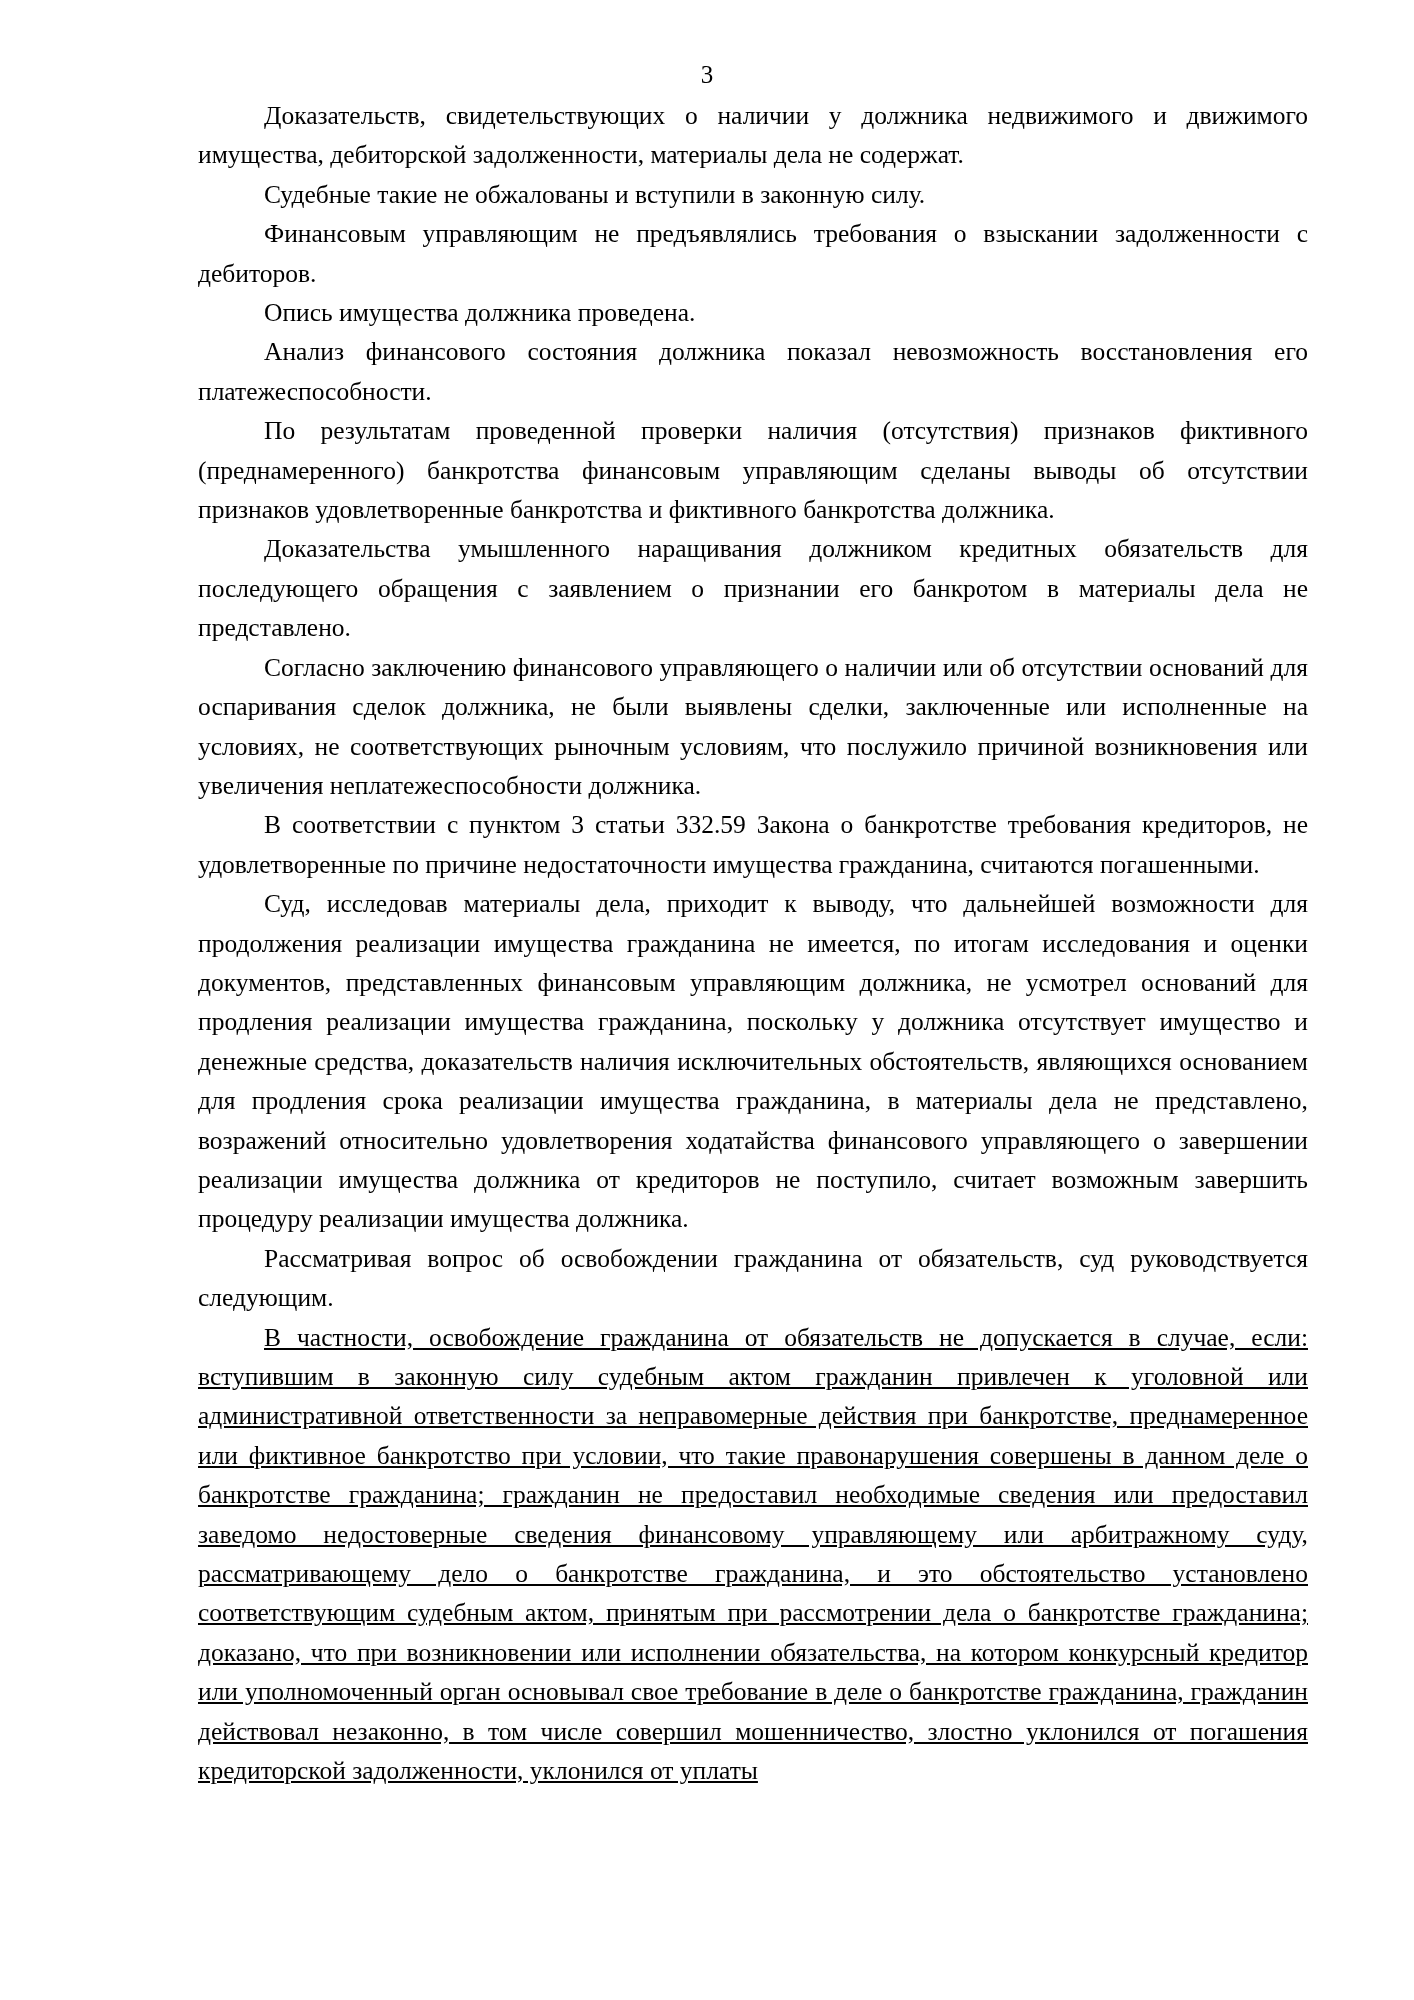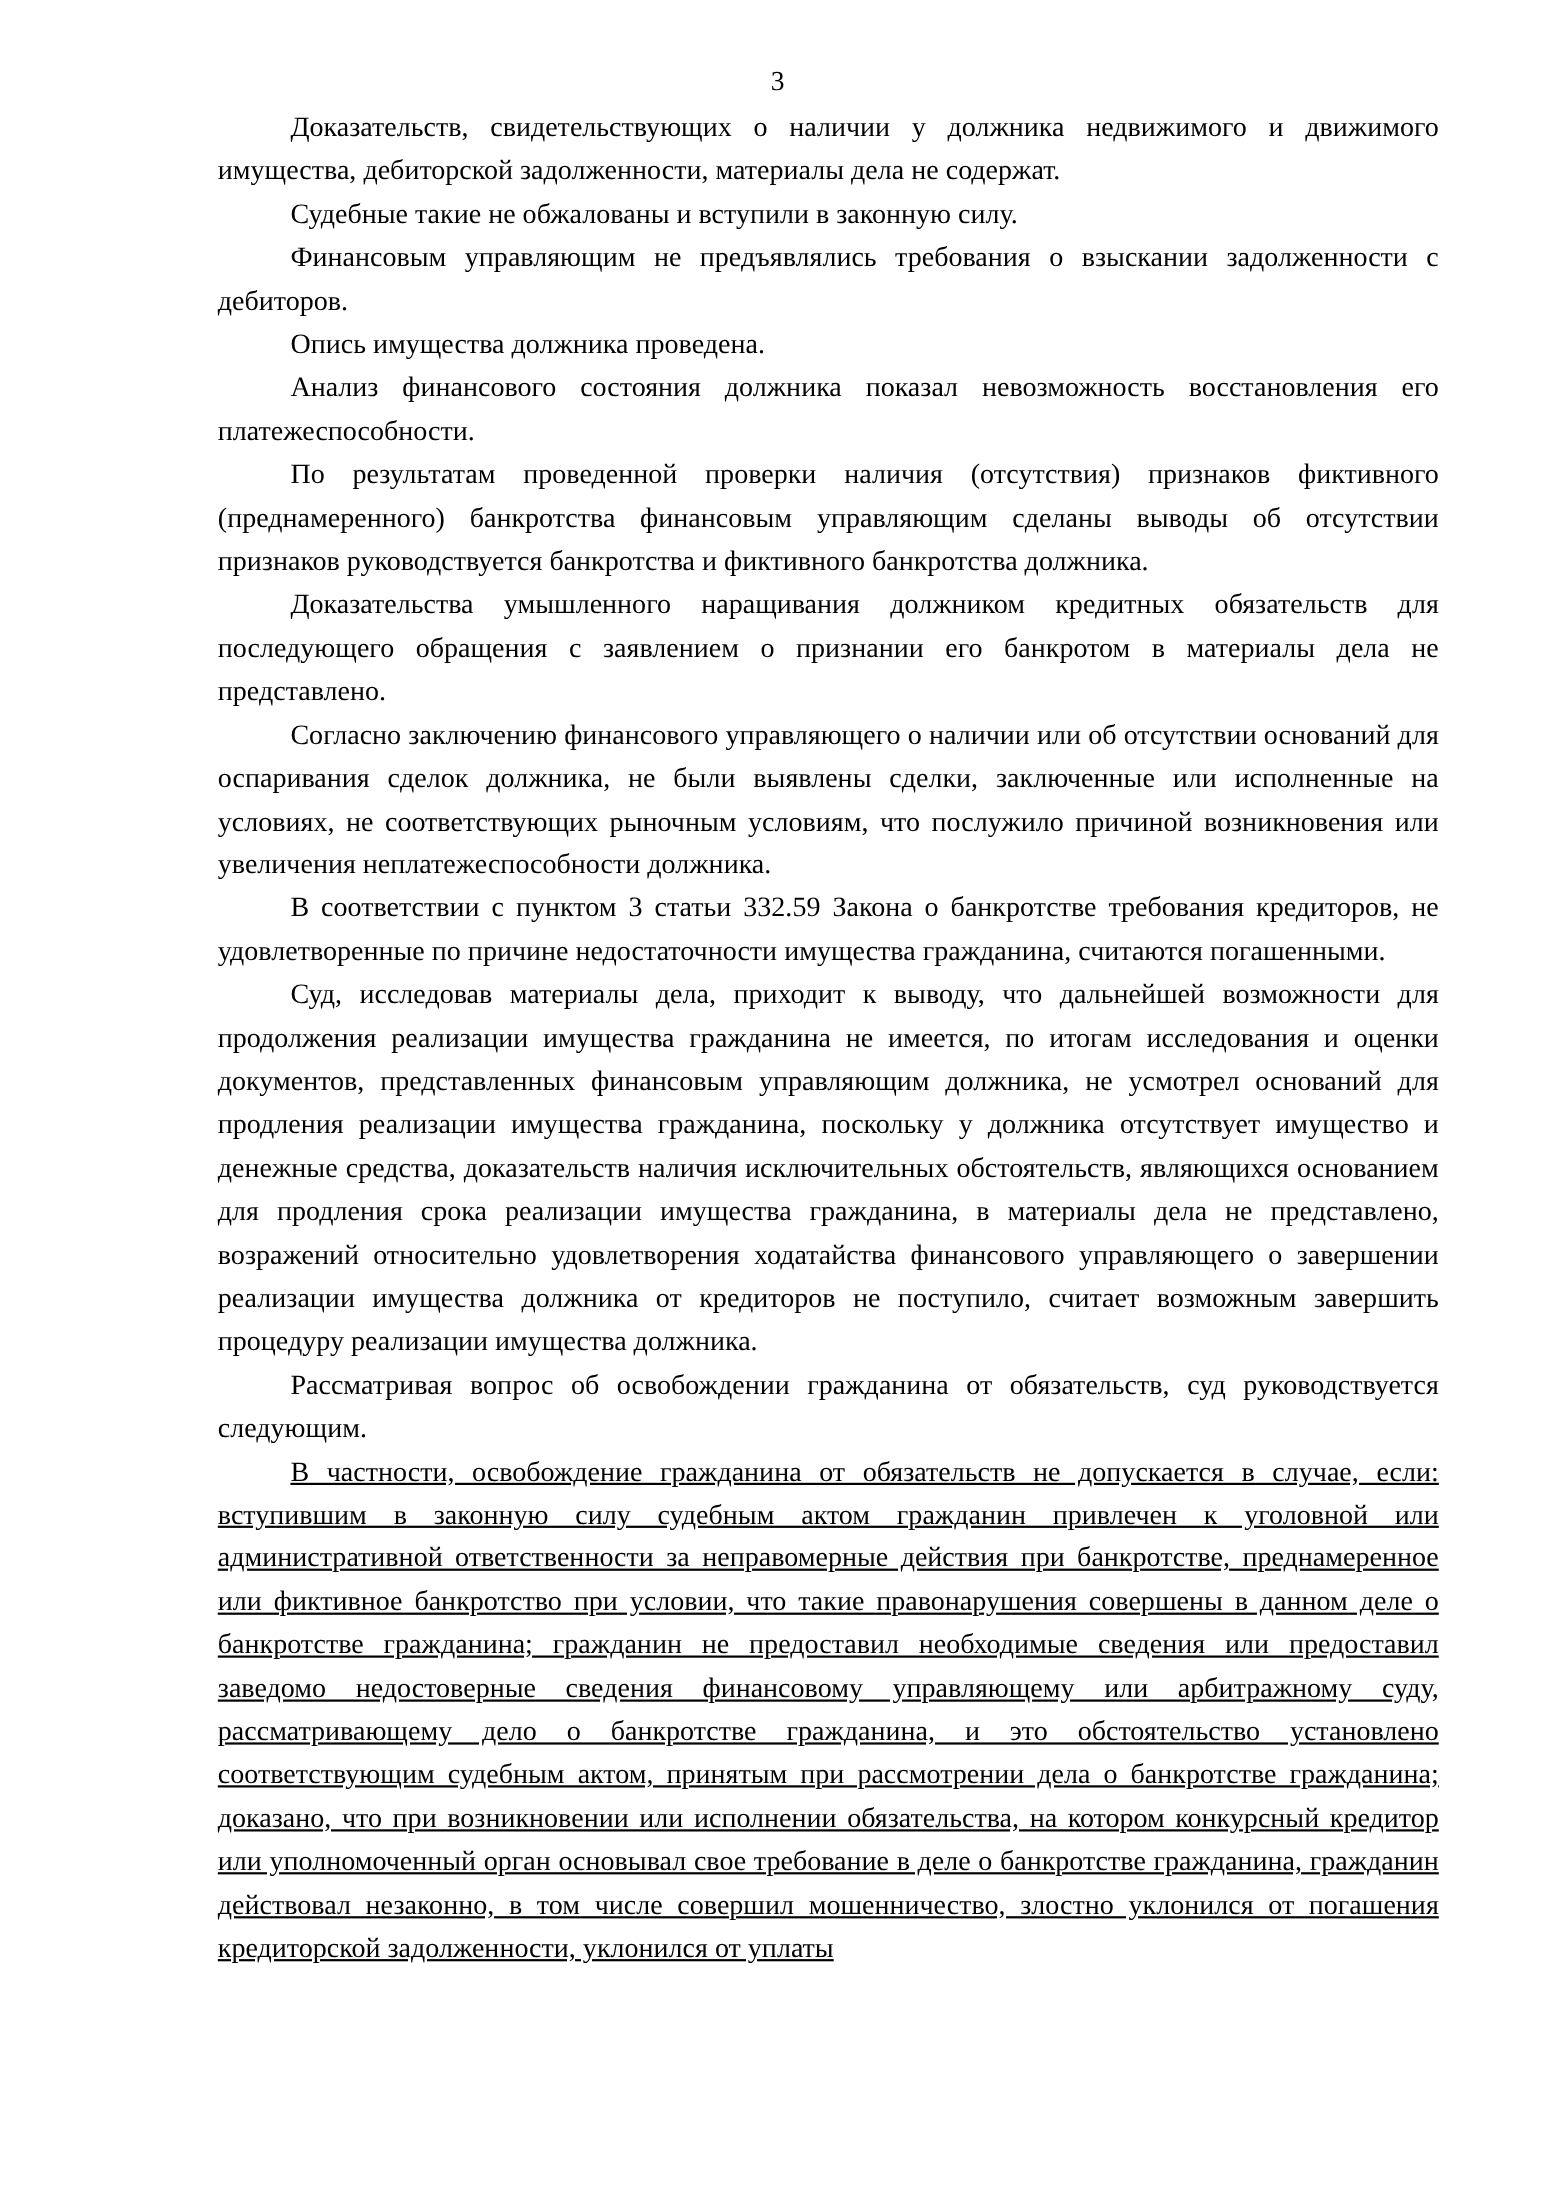--- a/index.html
+++ b/index.html
@@ -63,21 +63,21 @@
 <div class="page">
 
   <div class="page-number">3</div>
 
   <div class="body-text">
     <p class="para">Доказательств, свидетельствующих о наличии у должника недвижимого и движимого имущества, дебиторской задолженности, материалы дела не содержат.</p>
     <p class="para">Судебные такие не обжалованы и вступили в законную силу.</p>
     <p class="para">Финансовым управляющим не предъявлялись требования о взыскании задолженности с дебиторов.</p>
     <p class="para">Опись имущества должника проведена.</p>
     <p class="para">Анализ финансового состояния должника показал невозможность восстановления его платежеспособности.</p>
-    <p class="para">По результатам проведенной проверки наличия (отсутствия) признаков фиктивного (преднамеренного) банкротства финансовым управляющим сделаны выводы об отсутствии признаков руководствуется банкротства и фиктивного банкротства должника.</p>
+    <p class="para">По результатам проведенной проверки наличия (отсутствия) признаков фиктивного (преднамеренного) банкротства финансовым управляющим сделаны выводы об отсутствии признаков удовлетворенные банкротства и фиктивного банкротства должника.</p>
     <p class="para">Доказательства умышленного наращивания должником кредитных обязательств для последующего обращения с заявлением о признании его банкротом в материалы дела не представлено.</p>
     <p class="para">Согласно заключению финансового управляющего о наличии или об отсутствии оснований для оспаривания сделок должника, не были выявлены сделки, заключенные или исполненные на условиях, не соответствующих рыночным условиям, что послужило причиной возникновения или увеличения неплатежеспособности должника.</p>
     <p class="para">В соответствии с пунктом 3 статьи 332.59 Закона о банкротстве требования кредиторов, не удовлетворенные по причине недостаточности имущества гражданина, считаются погашенными.</p>
     <p class="para">Суд, исследовав материалы дела, приходит к выводу, что дальнейшей возможности для продолжения реализации имущества гражданина не имеется, по итогам исследования и оценки документов, представленных финансовым управляющим должника, не усмотрел оснований для продления реализации имущества гражданина, поскольку у должника отсутствует имущество и денежные средства, доказательств наличия исключительных обстоятельств, являющихся основанием для продления срока реализации имущества гражданина, в материалы дела не представлено, возражений относительно удовлетворения ходатайства финансового управляющего о завершении реализации имущества должника от кредиторов не поступило, считает возможным завершить процедуру реализации имущества должника.</p>
     <p class="para">Рассматривая вопрос об освобождении гражданина от обязательств, суд руководствуется следующим.</p>
     <p class="para">В частности, освобождение гражданина от обязательств не допускается в случае, если: вступившим в законную силу судебным актом гражданин привлечен к уголовной или административной ответственности за неправомерные действия при банкротстве, преднамеренное или фиктивное банкротство при условии, что такие правонарушения совершены в данном деле о банкротстве гражданина; гражданин не предоставил необходимые сведения или предоставил заведомо недостоверные сведения финансовому управляющему или арбитражному суду, рассматривающему дело о банкротстве гражданина, и это обстоятельство установлено соответствующим судебным актом, принятым при рассмотрении дела о банкротстве гражданина; доказано, что при возникновении или исполнении обязательства, на котором конкурсный кредитор или уполномоченный орган основывал свое требование в деле о банкротстве гражданина, гражданин действовал незаконно, в том числе совершил мошенничество, злостно уклонился от погашения кредиторской задолженности, уклонился от уплаты</p>
   </div>
 
 </div>
 

